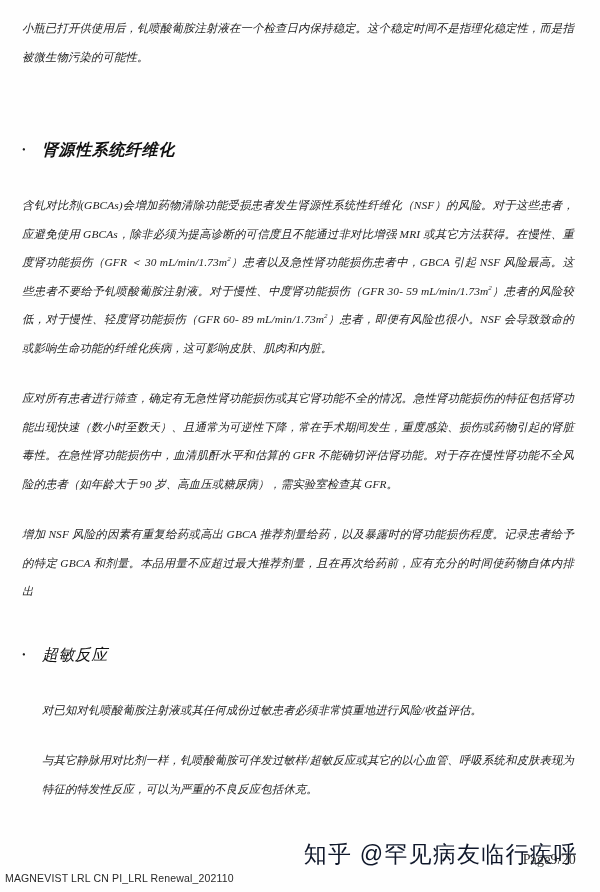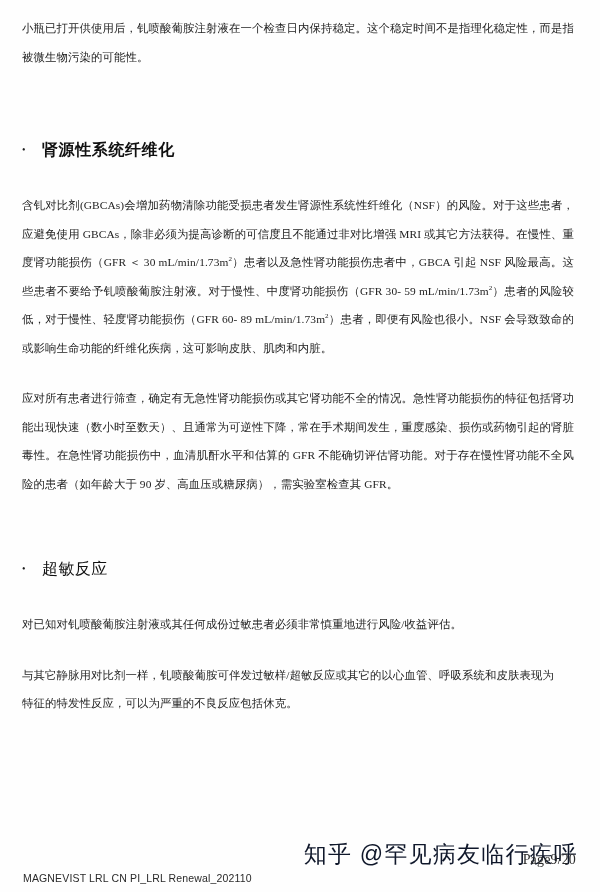--- a/index.html
+++ b/index.html
@@ -21,20 +21,21 @@
     position: absolute;
     inset: 0;
     background: #fefefe;
   }
 
   .content {
     position: absolute;
     left: 22px;
     top: 0px;
     width: 552px;
+    font-style: italic;
   }
 
   
   .para {
     font-size: 11.4px;
     line-height: 28.5px;
     text-align: justify;
     text-justify: inter-character;
     margin: 0;
     color: #222222;
@@ -68,41 +69,42 @@
     color: #111111;
     font-size: 16px;
   }
   .bullet-label.plain {
     font-weight: normal;
     letter-spacing: 0.4px;
   }
 
   
   .indent {
+    margin-left: 20px;
     width: 532px;
   }
   .indent .para { text-indent: 0; }
 
   sup {
     font-size: 0.62em;
     vertical-align: super;
     line-height: 0;
   }
 
   
   .footer {
     position: absolute;
     left: 0;
     right: 0;
     bottom: 0;
     height: 56px;
   }
   .footer-left {
     position: absolute;
-    left: 23px;
+    left: 5px;
     bottom: 8px;
     font-family: "Liberation Sans", "DejaVu Sans", sans-serif;
     font-size: 10.5px;
     color: #2a2a2a;
     letter-spacing: 0.15px;
     white-space: nowrap;
   }
   .footer-right {
     position: absolute;
     right: 24px;
@@ -149,20 +151,21 @@
     <div class="gap-lg"></div>
 
     <p class="para"><span>含钆对比剂(GBCAs)会增加药物清除功能受损患者发生肾源性系统性纤维化（NSF）的风险。对于这些患者，应避免使用 GBCAs，除非必须为提高诊断的可信度且不能通过非对比增强 MRI 或其它方法获得。在慢性、重度肾功能损伤（GFR ＜ 30 mL/min/1.73m</span><sup>2</sup><span>）患者以及急性肾功能损伤患者中，GBCA 引起 NSF 风险最高。这些患者不要给予钆喷酸葡胺注射液。对于慢性、中度肾功能损伤（GFR 30- 59 mL/min/1.73m</span><sup>2</sup><span>）患者的风险较低，对于慢性、轻度肾功能损伤（GFR 60- 89 mL/min/1.73m</span><sup>2</sup><span>）患者，即便有风险也很小。NSF 会导致致命的或影响生命功能的纤维化疾病，这可影响皮肤、肌肉和内脏。</span></p>
 
     <div class="gap-md"></div>
 
     <p class="para">应对所有患者进行筛查，确定有无急性肾功能损伤或其它肾功能不全的情况。急性肾功能损伤的特征包括肾功能出现快速（数小时至数天）、且通常为可逆性下降，常在手术期间发生，重度感染、损伤或药物引起的肾脏毒性。在急性肾功能损伤中，血清肌酐水平和估算的 GFR 不能确切评估肾功能。对于存在慢性肾功能不全风险的患者（如年龄大于 90 岁、高血压或糖尿病），需实验室检查其 GFR。</p>
 
     <div class="gap-md"></div>
 
+    <p class="para">增加 NSF 风险的因素有重复给药或高出 GBCA 推荐剂量给药，以及暴露时的肾功能损伤程度。记录患者给予的特定 GBCA 和剂量。本品用量不应超过最大推荐剂量，且在再次给药前，应有充分的时间使药物自体内排出</p>
 
     <div class="gap-xl"></div>
 
     <div class="bullet-row">
       <span class="bullet-dot">•</span>
       <span class="bullet-label plain">超敏反应</span>
     </div>
 
     <div class="gap-lg"></div>
 

